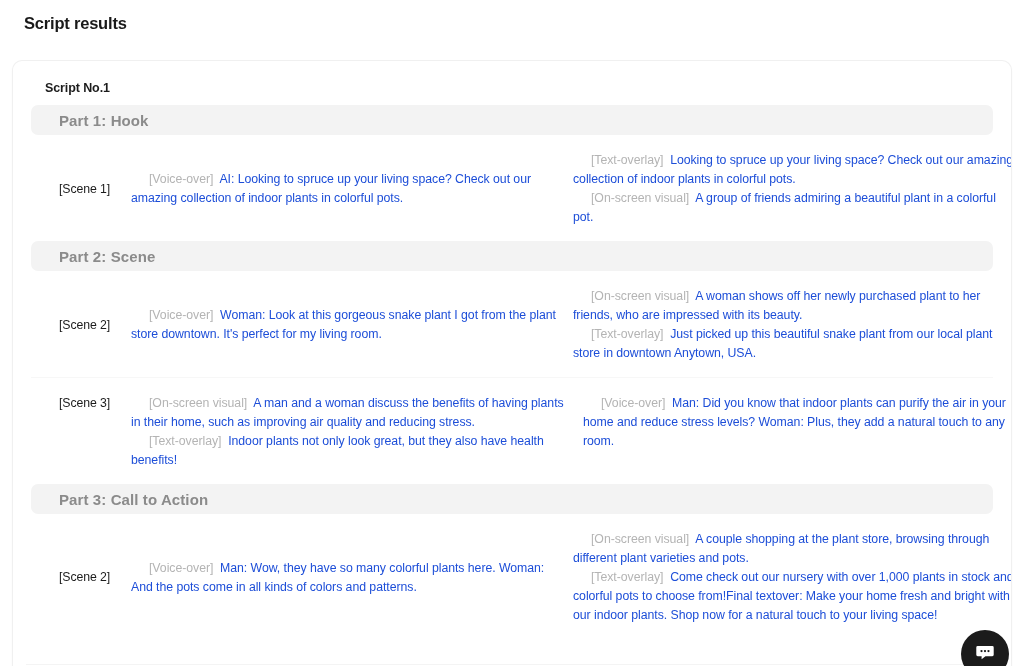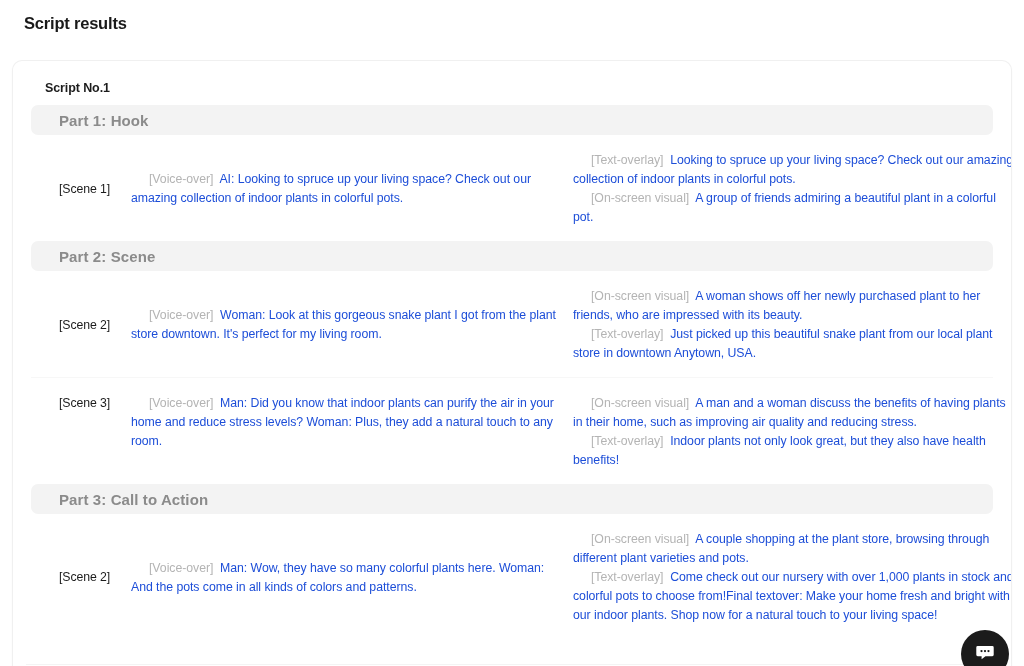--- a/index.html
+++ b/index.html
@@ -150,26 +150,26 @@
             <div class="col">
               <p class="line-block"><span class="tag">[Voice-over]</span>&nbsp; <span class="body-text">Woman: Look at this gorgeous snake plant I got from the plant store downtown. It's perfect for my living room.</span></p>
             </div>
             <div class="col right">
               <p class="line-block"><span class="tag">[On-screen visual]</span>&nbsp; <span class="body-text">A woman shows off her newly purchased plant to her friends, who are impressed with its beauty.</span></p>
               <p class="line-block"><span class="tag">[Text-overlay]</span>&nbsp; <span class="body-text">Just picked up this beautiful snake plant from our local plant store in downtown Anytown, USA.</span></p>
             </div>
           </div>
           <div class="scene-row">
             <div class="scene-label">[Scene 3]</div>
-            <div class="col">
-              <p class="line-block"><span class="tag">[Voice-over]</span>&nbsp; <span class="body-text">Man: Did you know that indoor plants can purify the air in your home and reduce stress levels? Woman: Plus, they add a natural touch to any room.</span></p>
-            </div>
             <div class="col right">
               <p class="line-block"><span class="tag">[On-screen visual]</span>&nbsp; <span class="body-text">A man and a woman discuss the benefits of having plants in their home, such as improving air quality and reducing stress.</span></p>
               <p class="line-block"><span class="tag">[Text-overlay]</span>&nbsp; <span class="body-text">Indoor plants not only look great, but they also have health benefits!</span></p>
+            </div>
+            <div class="col">
+              <p class="line-block"><span class="tag">[Voice-over]</span>&nbsp; <span class="body-text">Man: Did you know that indoor plants can purify the air in your home and reduce stress levels? Woman: Plus, they add a natural touch to any room.</span></p>
             </div>
           </div>
           <div class="part-bar">
             <span class="part-bar-label">Part 3: Call to Action</span>
           </div>
           <div class="scene-row first">
             <div class="scene-label">[Scene 2]</div>
             <div class="col">
               <p class="line-block"><span class="tag">[Voice-over]</span>&nbsp; <span class="body-text">Man: Wow, they have so many colorful plants here. Woman: And the pots come in all kinds of colors and patterns.</span></p>
             </div>

